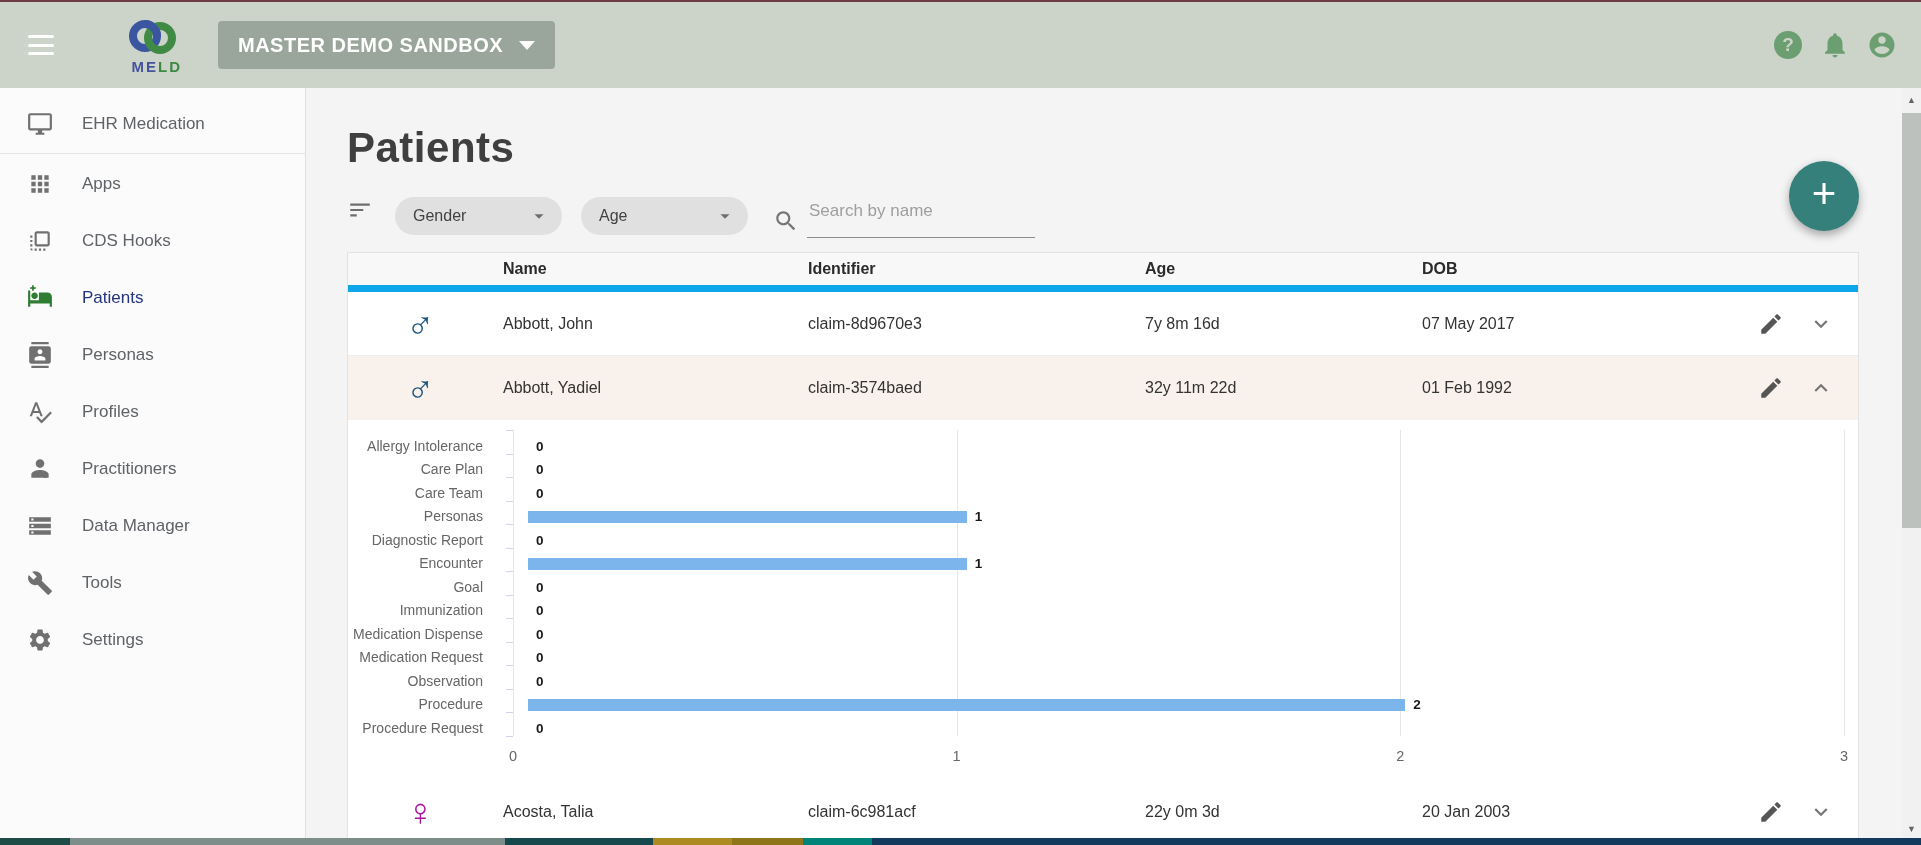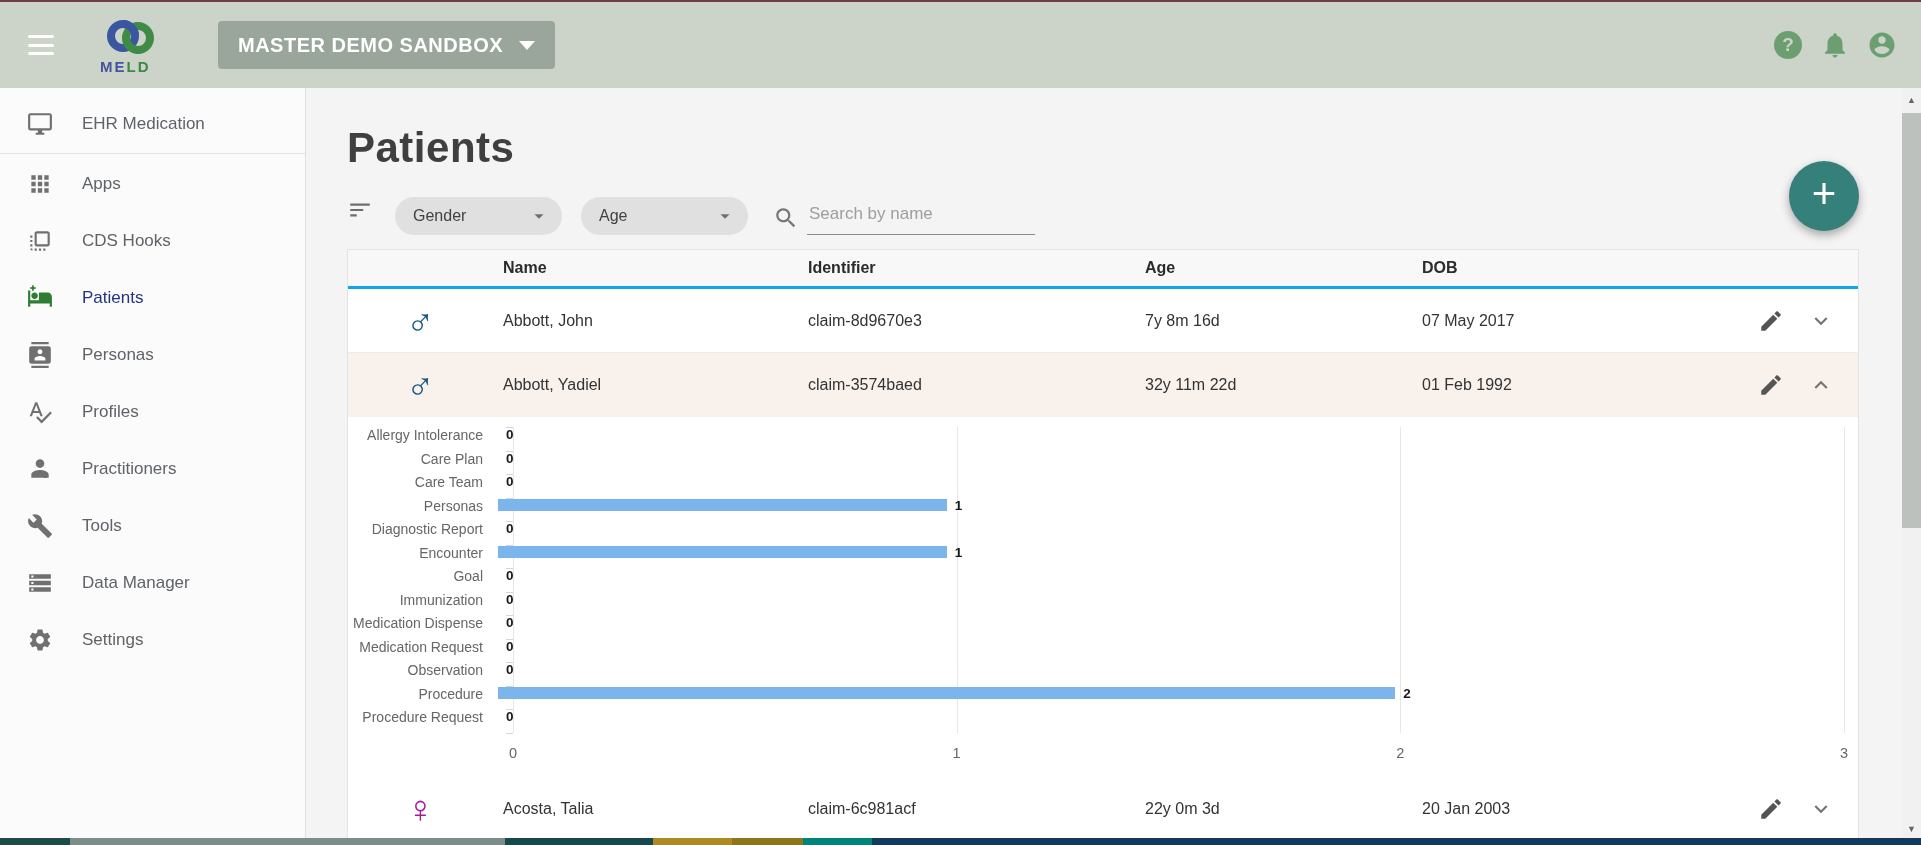--- a/index.html
+++ b/index.html
@@ -4,21 +4,21 @@
 <style>
   * { margin:0; padding:0; box-sizing:border-box; }
   html,body { width:1921px; height:845px; overflow:hidden; font-family:"Liberation Sans", sans-serif; }
   .app { width:1921px; height:845px; display:flex; flex-direction:column; position:relative; background:#f4f4f4; }
   .topline { height:2px; background:#6d3c44; flex:none; }
 
   
   .topbar { height:86px; flex:none; background:#ccd3c9; display:flex; align-items:center; padding-left:24px; }
   .hamburger { width:34px; height:26px; display:flex; flex-direction:column; justify-content:space-between; cursor:pointer; padding:3px 4px; }
   .hamburger span { height:3px; background:#ffffff; border-radius:2px; }
-  .brand { margin-left:42px; display:flex; flex-direction:column; align-items:flex-start; width:82px; }
+  .brand { margin-left:42px; display:flex; flex-direction:column; align-items:flex-end; width:82px; }
   .brand svg { width:60px; height:44px; }
   .brand-name { font-size:15px; font-weight:700; letter-spacing:2px; margin-top:-2px; }
   .brand-name .me { color:#46549e; } .brand-name .ld { color:#3c8a42; }
   .sandbox-btn { margin-left:36px; height:48px; background:#9aa69c; border:none; border-radius:4px; color:#fff;
     font-family:inherit; font-size:20px; font-weight:700; letter-spacing:.5px; padding:0 20px; display:flex; align-items:center; gap:16px; cursor:pointer; }
   .sandbox-btn .caret { width:0; height:0; border-left:8px solid transparent; border-right:8px solid transparent; border-top:9px solid #fff; }
   .topbar-right { margin-left:auto; display:flex; align-items:center; gap:17px; padding-right:24px; }
   .tb-icon { width:30px; height:30px; color:#6b9e70; cursor:pointer; display:flex; align-items:center; justify-content:center; }
   .tb-icon svg { width:30px; height:30px; }
   .help-circle { width:28px; height:28px; border-radius:50%; background:#6b9e70; color:#ccd3c9; font-weight:700; font-size:19px; display:flex; align-items:center; justify-content:center; }
@@ -44,48 +44,48 @@
   .sort-icon svg { width:26px; height:26px; }
   .pill { margin-left:22px; width:167px; height:38px; border-radius:19px; background:#e0e0e0; border:none; display:flex; align-items:center;
     padding:0 12px 0 18px; font-family:inherit; font-size:16px; color:#424242; cursor:pointer; }
   .pill + .pill { margin-left:19px; }
   .pill .caret { margin-left:auto; width:22px; height:22px; color:#6f6f6f; }
   .pill .caret svg { width:22px; height:22px; }
   .search-wrap { margin-left:25px; display:flex; align-items:flex-end; gap:8px; }
   .search-wrap .icon { width:26px; height:26px; color:#757575; margin-bottom:4px; }
   .search-wrap .icon svg { width:26px; height:26px; }
   .search-input { width:228px; border:none; border-bottom:1px solid #8b8b8b; background:transparent; font-family:inherit;
-    font-size:17px; color:#333; padding:4px 2px 10px; outline:none; }
+    font-size:17px; color:#333; padding:4px 2px 16px; outline:none; }
   .search-input::placeholder { color:#9e9e9e; }
   .fab { position:absolute; top:73px; right:43px; width:70px; height:70px; border-radius:50%; border:none; background:#35807a;
     color:#fff; font-size:42px; font-weight:300; line-height:1; cursor:pointer; box-shadow:0 4px 10px rgba(0,0,0,.33);
     display:flex; align-items:center; justify-content:center; padding-bottom:4px; }
 
   
   .card { margin-top:14px; background:#fff; border:1px solid #e3e3e3; }
   .trow { display:grid; grid-template-columns:155px 305px 337px 277px 1fr 120px; align-items:center; }
-  .thead { height:39px; background:#f8f8f8; border-bottom:3px solid #0ea5e9; font-size:16px; font-weight:700; color:#2b2b2b; }
+  .thead { height:39px; background:#f8f8f8; border-bottom:7px solid #0ea5e9; font-size:16px; font-weight:700; color:#2b2b2b; }
   .prow { height:64px; border-bottom:1px solid #ececec; background:#fff; font-size:16px; color:#333; cursor:pointer; }
   .prow.expanded { background:#f8f1ec; border-bottom:none; }
   .gender { padding-left:58px; font-size:38px; font-weight:700; line-height:1; }
   .gender.male { color:#18557c; }
   .gender.female { color:#a8189a; }
   .actions { display:flex; align-items:center; justify-content:flex-end; gap:24px; padding-right:24px; }
   .act-btn { width:26px; height:26px; border:none; background:transparent; cursor:pointer; color:#555; padding:0; }
   .act-btn svg { width:26px; height:26px; }
   .act-btn.chev { color:#757575; }
 
   
   .chart-section { background:#fff; position:relative; padding:10px 0 9px; }
   .cplot { position:absolute; left:165px; right:14px; top:10px; height:306px; }
   .cplot .axisline { position:absolute; left:0; top:0; bottom:0; width:1px; background:#ccd6eb; }
   .cplot .gridline { position:absolute; top:0; bottom:0; width:1px; background:#e6e6e6; }
   .cplot .tickmark { position:absolute; left:-7px; width:7px; height:1px; background:#ccd6eb; }
   .crows { position:relative; }
-  .crow { display:flex; align-items:flex-start; height:23.5px; }
+  .crow { display:flex; align-items:flex-end; height:23.5px;gap:30px; }
   .clabel { width:150px; flex:none; text-align:right; padding-right:15px; font-size:14px; color:#666; white-space:nowrap; }
   .ctrack { flex:1; display:flex; align-items:center; margin-right:14px; }
   .cbar { height:12px; background:#7cb5ec; }
   .cval { margin-left:8px; font-size:13.5px; font-weight:700; color:#191919; }
   .cxaxis { position:relative; margin:12px 14px 0 165px; height:24px; }
   .cxaxis span { position:absolute; transform:translateX(-50%); font-size:14.5px; color:#666; }
 
   
   .vscroll { width:19px; flex:none; background:#f1f1f1; position:relative; }
   .vs-arrow { position:absolute; left:0; width:19px; text-align:center; font-size:9px; color:#636663; cursor:pointer; }
@@ -180,29 +180,29 @@
   </div>
         <div class="side-item">
     <span class="icon"><svg viewBox="0 0 24 24">
               <path fill="currentColor" d="M12 11c2.21 0 4-1.79 4-4s-1.79-4-4-4-4 1.79-4 4 1.79 4 4 4zm0 2c-2.67 0-8 1.34-8 4v3h16v-3c0-2.66-5.33-4-8-4z"></path>
               <circle fill="currentColor" cx="16.8" cy="18.2" r="2.1"></circle>
             </svg></span>
     <span class="label">Practitioners</span>
   </div>
         <div class="side-item">
     <span class="icon"><svg viewBox="0 0 24 24">
+              <path fill="currentColor" d="M2 20h20v-4H2v4zm2-3h2v2H4v-2zM2 4v4h20V4H2zm4 3H4V5h2v2zm-4 7h20v-4H2v4zm2-3h2v2H4v-2z"></path>
+            </svg></span>
+    <span class="label">Data Manager</span>
+  </div>
+        <div class="side-item">
+    <span class="icon"><svg viewBox="0 0 24 24">
               <path fill="currentColor" d="M22.7 19l-9.1-9.1c.9-2.3.4-5-1.5-6.9-2-2-5-2.4-7.4-1.3L9 6 6 9 1.6 4.7C.4 7.1.9 10.1 2.9 12.1c1.9 1.9 4.6 2.4 6.9 1.5l9.1 9.1c.4.4 1 .4 1.4 0l2.3-2.3c.5-.4.5-1.1.1-1.4z"></path>
             </svg></span>
     <span class="label">Tools</span>
-  </div>
-        <div class="side-item">
-    <span class="icon"><svg viewBox="0 0 24 24">
-              <path fill="currentColor" d="M2 20h20v-4H2v4zm2-3h2v2H4v-2zM2 4v4h20V4H2zm4 3H4V5h2v2zm-4 7h20v-4H2v4zm2-3h2v2H4v-2z"></path>
-            </svg></span>
-    <span class="label">Data Manager</span>
   </div>
         <div class="side-item">
     <span class="icon"><svg viewBox="0 0 24 24">
               <path fill="currentColor" d="M19.14 12.94c.04-.3.06-.61.06-.94 0-.32-.02-.64-.07-.94l2.03-1.58c.18-.14.23-.41.12-.61l-1.92-3.32c-.12-.22-.37-.29-.59-.22l-2.39.96c-.5-.38-1.03-.7-1.62-.94l-.36-2.54c-.04-.24-.24-.41-.48-.41h-3.84c-.24 0-.43.17-.47.41l-.36 2.54c-.59.24-1.13.57-1.62.94l-2.39-.96c-.22-.08-.47 0-.59.22L2.74 8.87c-.12.21-.08.47.12.61l2.03 1.58c-.05.3-.09.63-.09.94s.02.64.07.94l-2.03 1.58c-.18.14-.23.41-.12.61l1.92 3.32c.12.22.37.29.59.22l2.39-.96c.5.38 1.03.7 1.62.94l.36 2.54c.05.24.24.41.48.41h3.84c.24 0 .44-.17.47-.41l.36-2.54c.59-.24 1.13-.56 1.62-.94l2.39.96c.22.08.47 0 .59-.22l1.92-3.32c.12-.22.07-.47-.12-.61l-2.01-1.58zM12 15.6c-1.98 0-3.6-1.62-3.6-3.6s1.62-3.6 3.6-3.6 3.6 1.62 3.6 3.6-1.62 3.6-3.6 3.6z"></path>
             </svg></span>
     <span class="label">Settings</span>
   </div>
       </nav>
 
     <main class="main">

